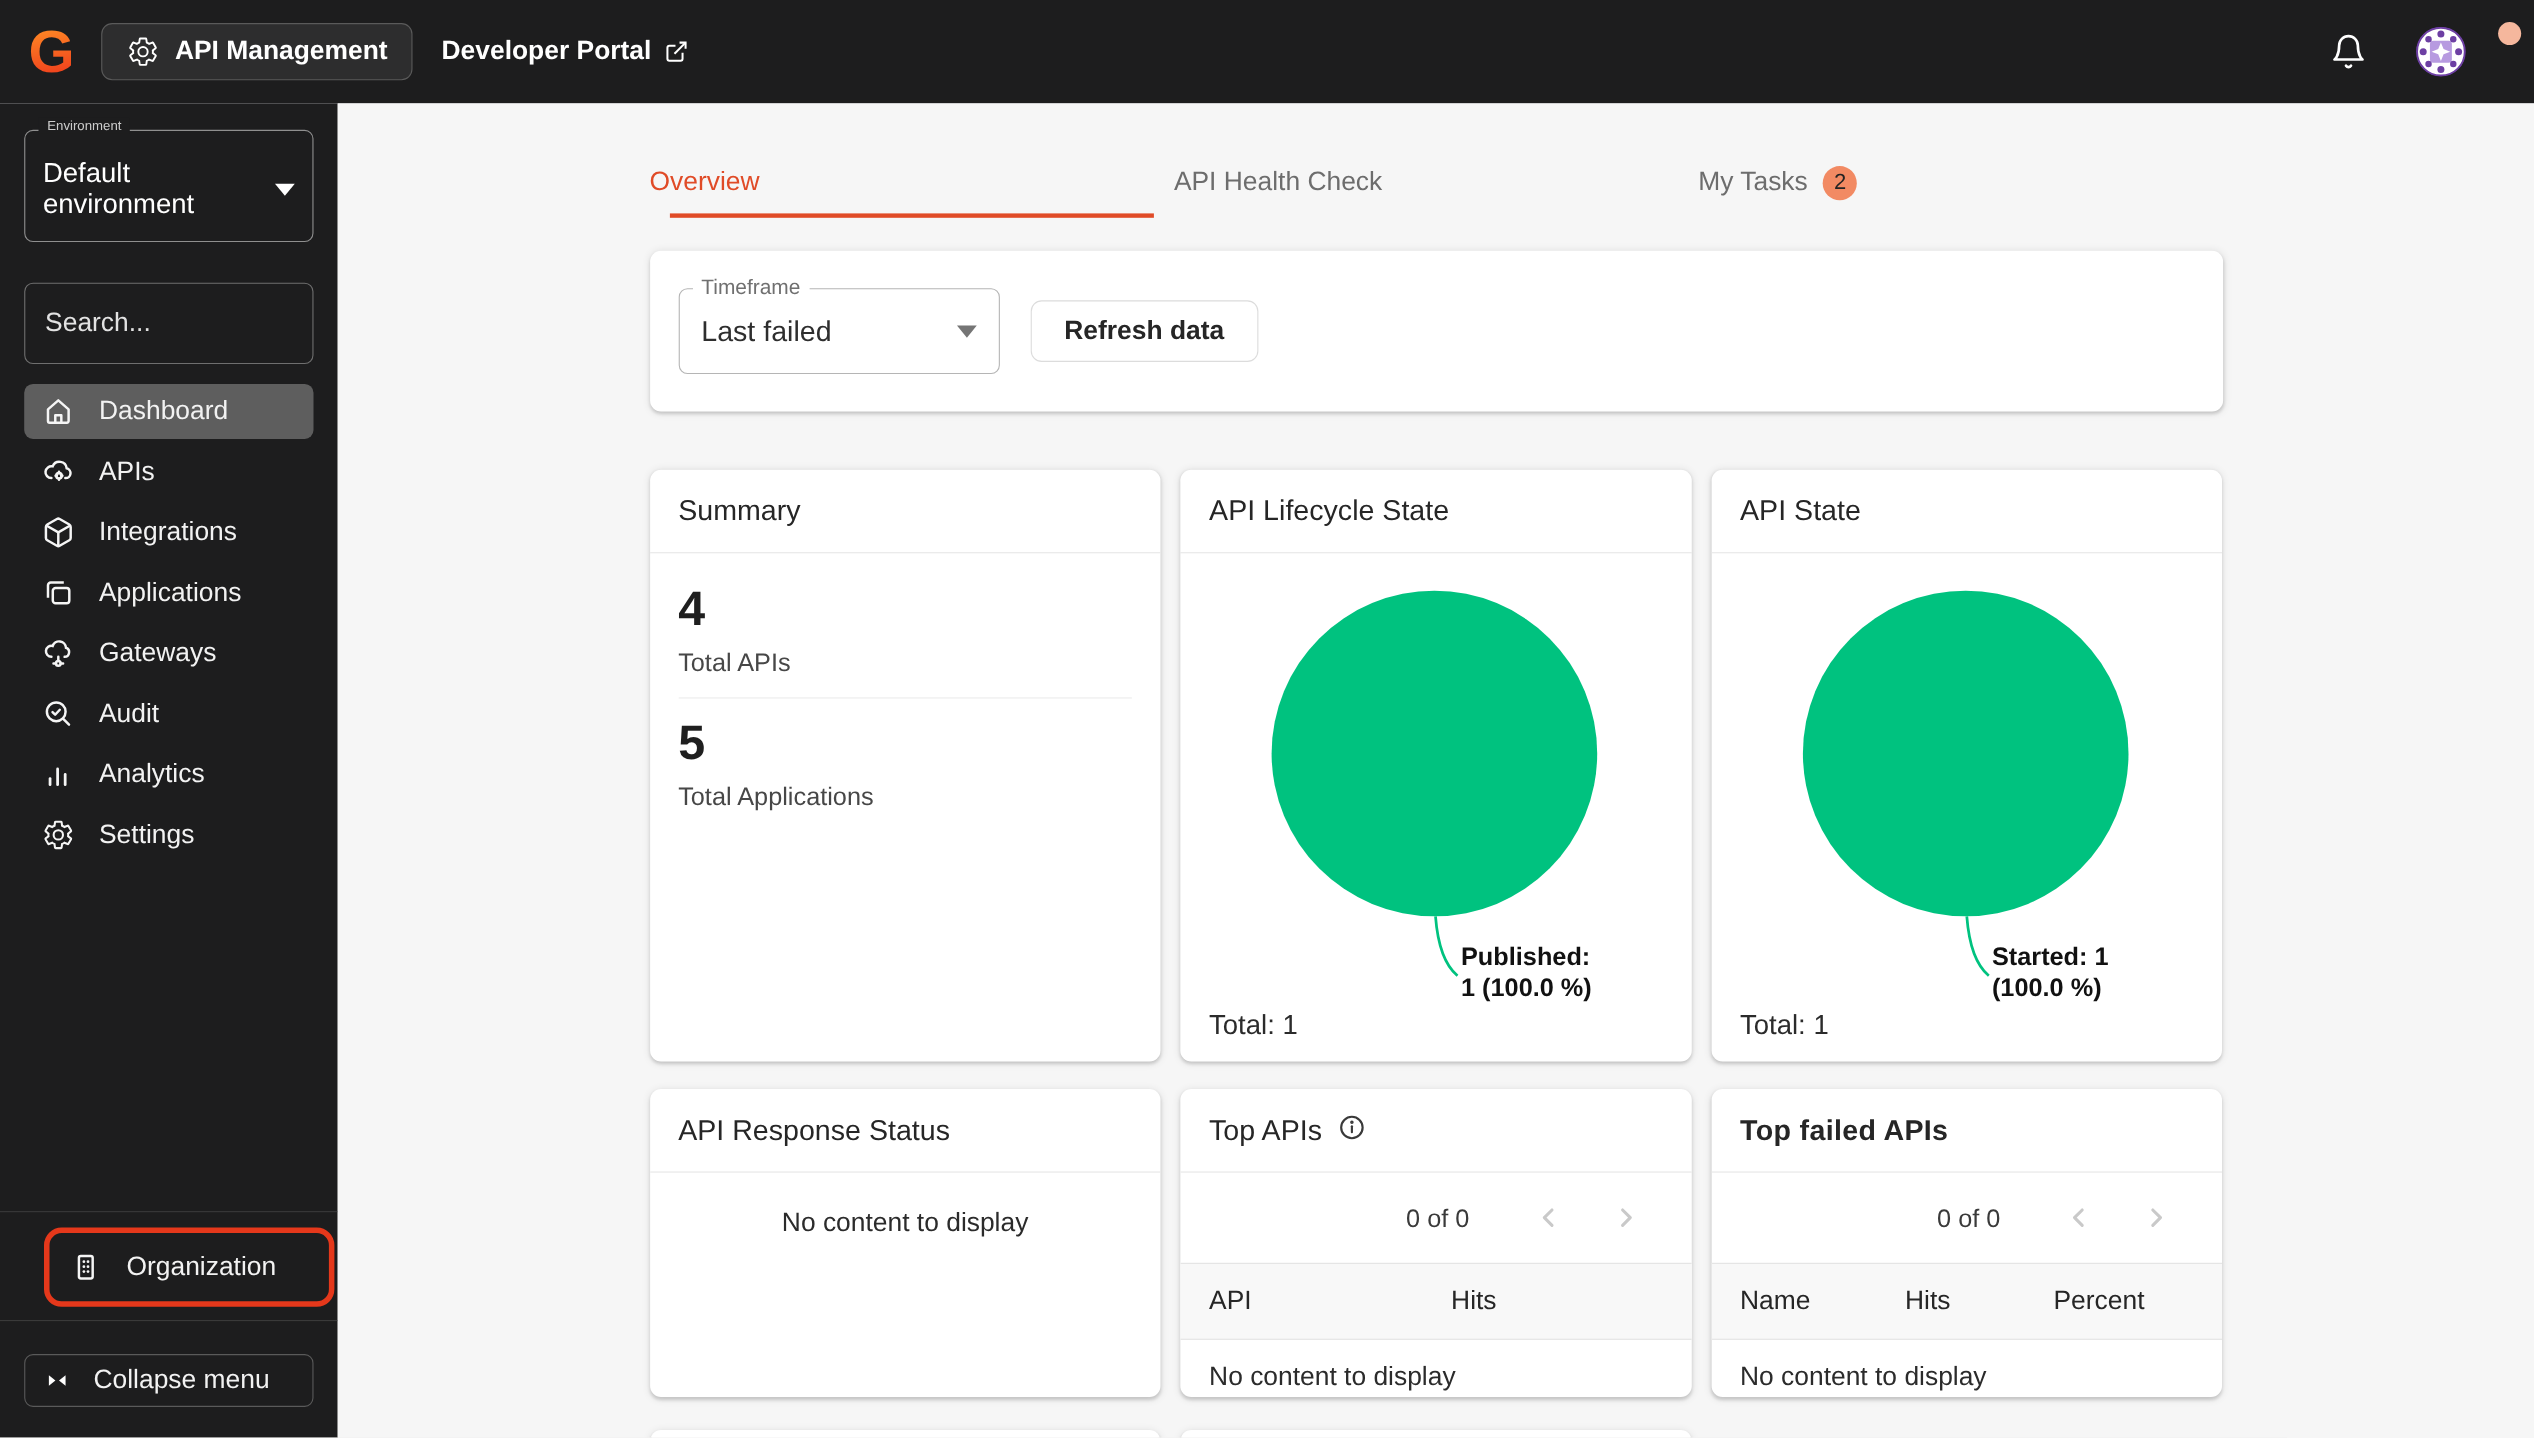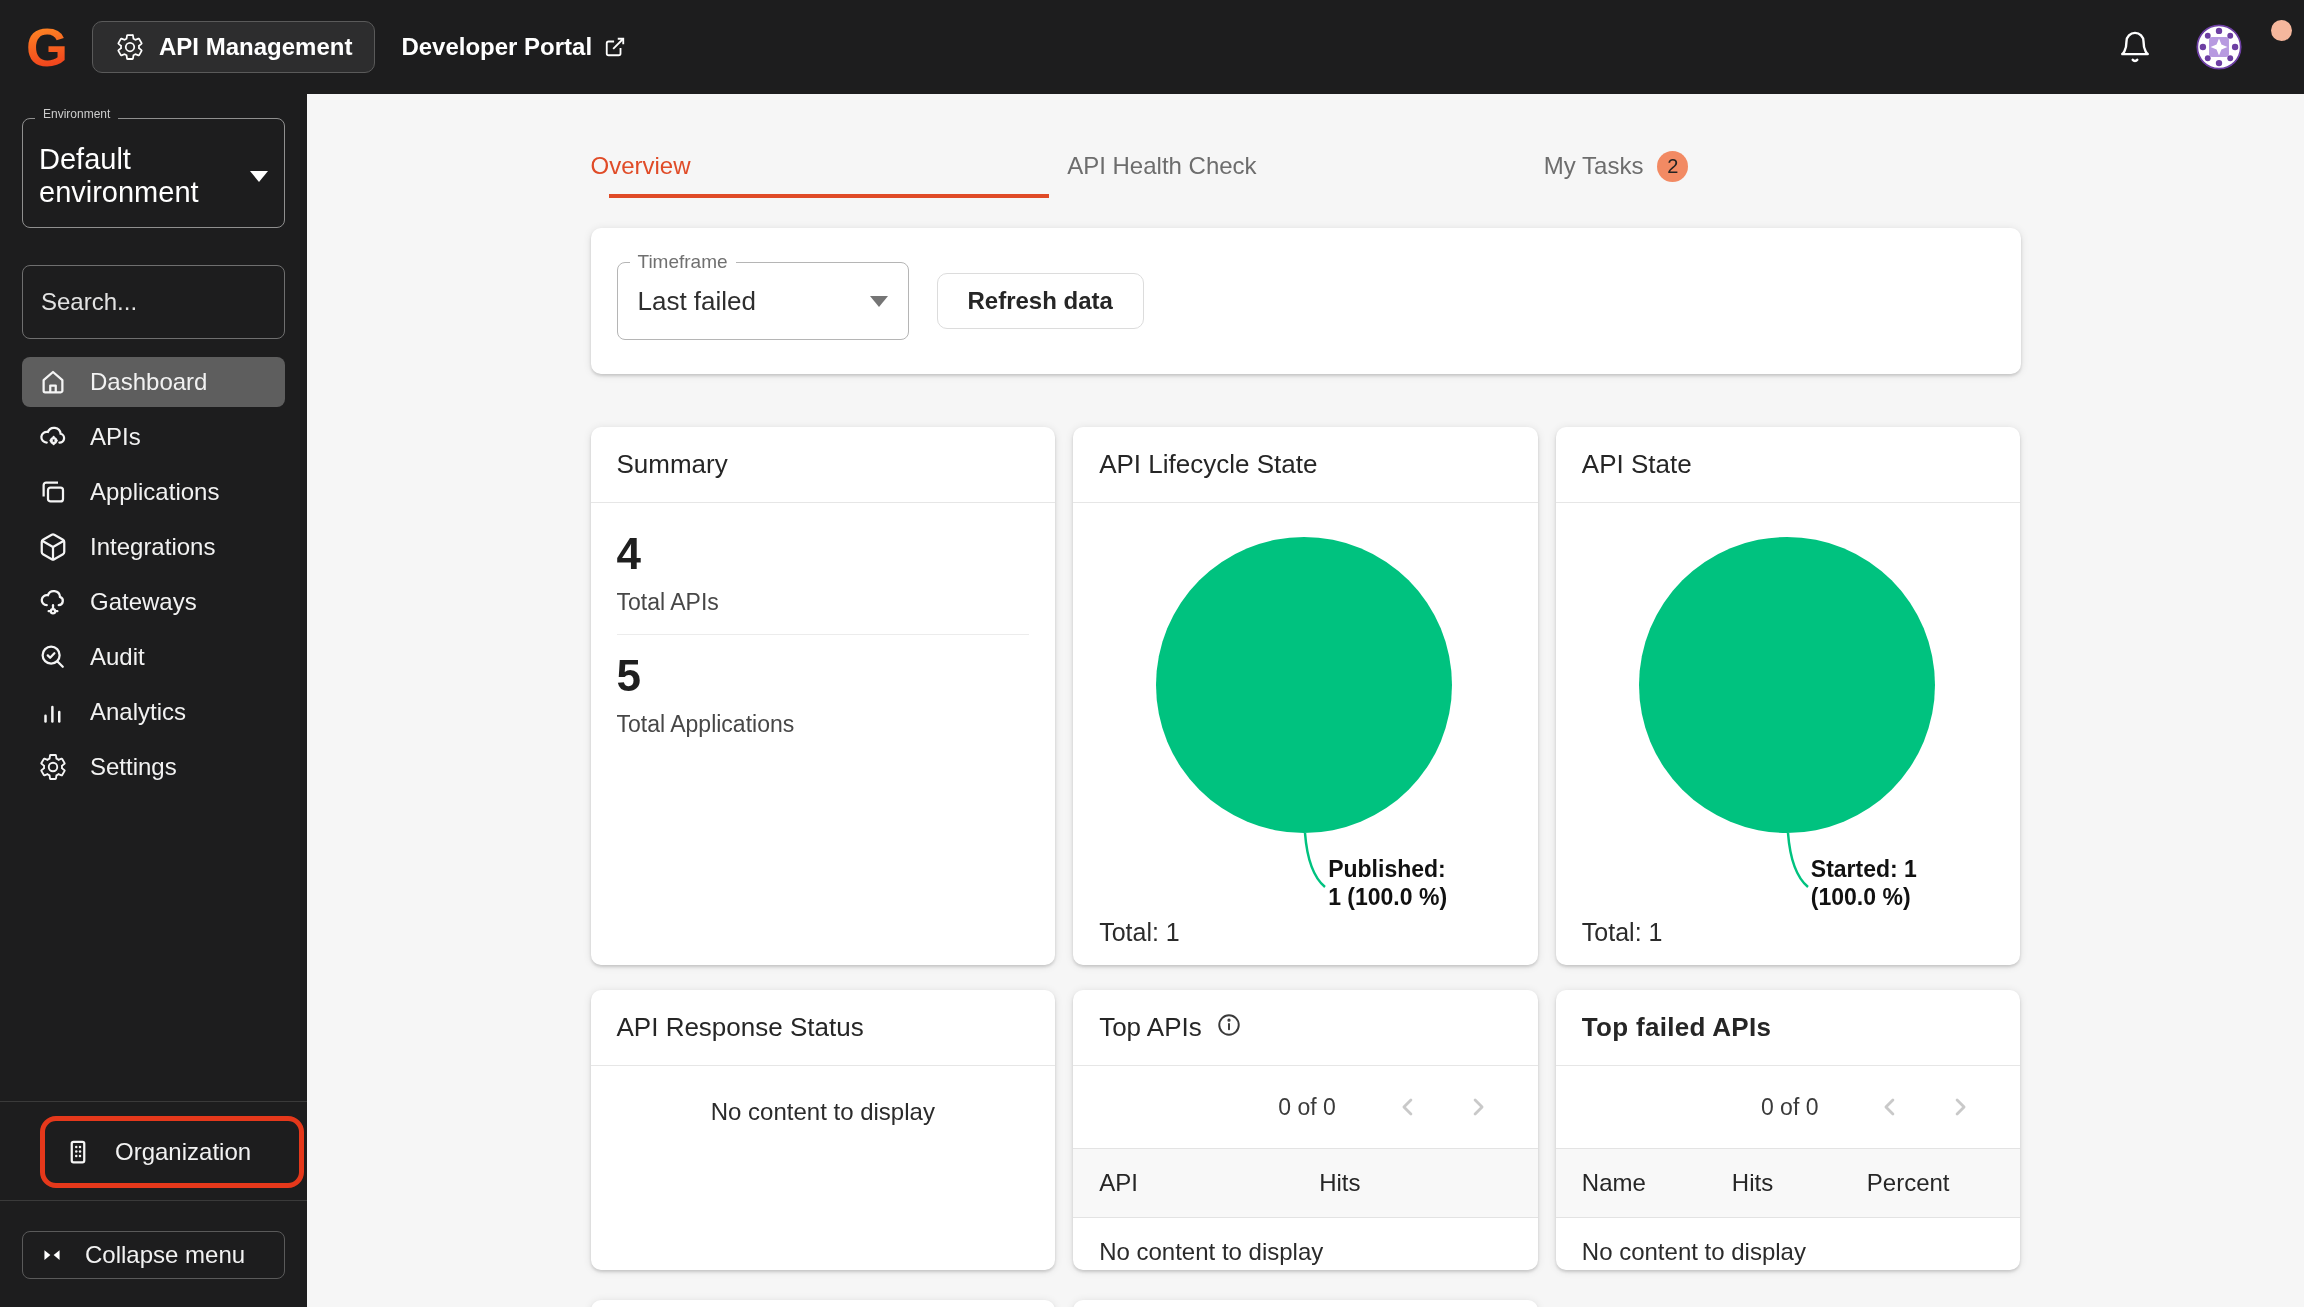--- a/index.html
+++ b/index.html
@@ -41,21 +41,21 @@
     background:#1d1d1e; display:flex; flex-direction:column; padding:24px 22px 28px;
   }
   .env-select {
     position:relative; border:1px solid #8f8f8f; border-radius:8px;
     padding:24px 16px 18px; cursor:pointer;
   }
   .env-label {
     position:absolute; top:-12px; left:12px; padding:0 8px; background:#1d1d1e;
     color:#cccccc; font-size:12px;
   }
-  .env-value { display:flex; align-items:center; justify-content:space-between; color:#fff; font-size:29px; }
+  .env-value { display:flex; align-items:center; justify-content:space-between; color:#fff; font-size:25px; }
   .caret-down { width:0; height:0; border-left:9px solid transparent; border-right:9px solid transparent; border-top:11px solid #fff; margin-left:10px; }
   .search-box {
     margin-top:37px; border:1px solid #6f6f6f; border-radius:8px; height:74px;
     display:flex; align-items:center; padding:0 18px; gap:10px;
   }
   .search-box input {
     flex:1; background:transparent; border:none; outline:none;
     color:#fff; font-size:24px; font-family:inherit;
   }
   .search-box input::placeholder { color:#e2e2e2; }
@@ -256,35 +256,35 @@
             <path d="M7 16.5a4.3 4.3 0 1 1 .9-8.5 5.3 5.3 0 0 1 10.2 1.4 3.6 3.6 0 0 1-1 7.1"></path>
             <circle cx="12.5" cy="14.8" r="2"></circle>
             <path d="M12.5 11.9v1M12.5 16.7v1M10 14.8h1M14 14.8h1"></path>
           </svg>
         </span>
         <span>APIs</span>
       </div>
       <div class="nav-item">
         <span style="display:flex;">
           <svg width="30" height="30" viewBox="0 0 24 24" fill="none" stroke="currentColor" stroke-width="1.8" stroke-linejoin="round">
-            <rect x="8" y="8.5" width="12" height="11" rx="2"></rect>
-            <path d="M4.5 15.5V6.5a2 2 0 0 1 2-2H16"></path>
-          </svg>
-        </span>
-        <span>Applications</span>
-      </div>
-      <div class="nav-item">
-        <span style="display:flex;">
-          <svg width="30" height="30" viewBox="0 0 24 24" fill="none" stroke="currentColor" stroke-width="1.8" stroke-linejoin="round">
             <path d="M21 16V8a2 2 0 0 0-1-1.73l-7-4a2 2 0 0 0-2 0l-7 4A2 2 0 0 0 3 8v8a2 2 0 0 0 1 1.73l7 4a2 2 0 0 0 2 0l7-4A2 2 0 0 0 21 16z"></path>
             <path d="M3.3 7L12 12l8.7-5"></path>
               <path d="M12 22V12"></path>
           </svg>
         </span>
         <span>Integrations</span>
+      </div>
+      <div class="nav-item">
+        <span style="display:flex;">
+          <svg width="30" height="30" viewBox="0 0 24 24" fill="none" stroke="currentColor" stroke-width="1.8" stroke-linejoin="round">
+            <rect x="8" y="8.5" width="12" height="11" rx="2"></rect>
+            <path d="M4.5 15.5V6.5a2 2 0 0 1 2-2H16"></path>
+          </svg>
+        </span>
+        <span>Applications</span>
       </div>
       <div class="nav-item">
         <span style="display:flex;">
           <svg width="30" height="30" viewBox="0 0 24 24" fill="none" stroke="currentColor" stroke-width="1.8" stroke-linecap="round">
             <path d="M7 14.5a4 4 0 1 1 .9-7.9 5 5 0 0 1 9.7 1.3 3.4 3.4 0 0 1-1 6.6"></path>
             <path d="M12 14.5v3"></path>
               <circle cx="12" cy="19.3" r="1.7"></circle>
             <path d="M8.5 19.3h1.8M13.7 19.3h1.8"></path>
           </svg>
         </span>

